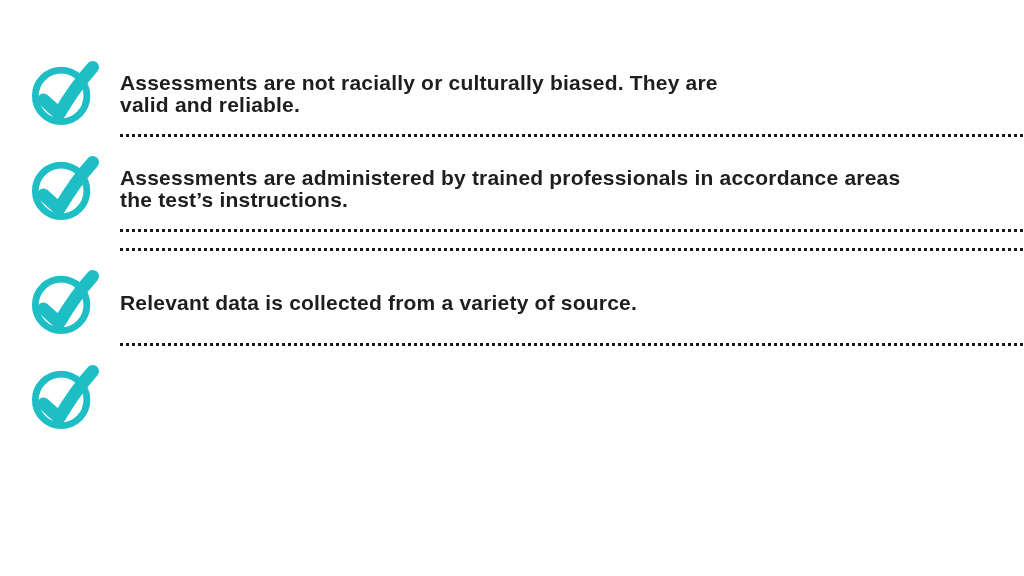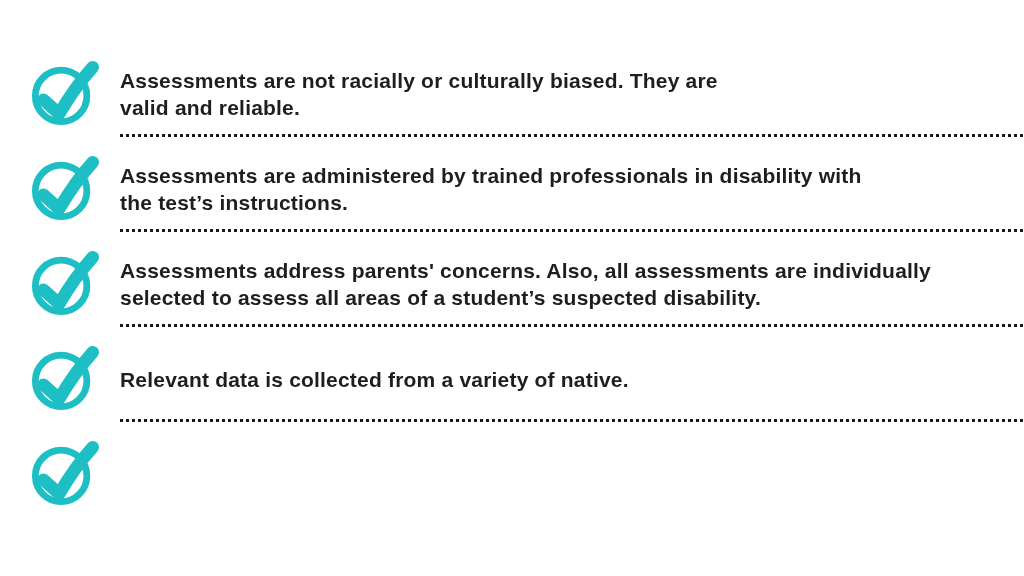--- a/index.html
+++ b/index.html
@@ -20,21 +20,21 @@
     min-height: 72px;
   }
   .check-icon {
     flex: 0 0 70px;
     width: 70px;
     height: 70px;
   }
   .item-text {
     font-size: 21px;
     font-weight: 700;
-    line-height: 27px;
+    line-height: 22px;
     color: #1e1e1e;
     letter-spacing: 0.2px;
     white-space: pre-line;
     max-width: 904px;
   }
   .divider {
     height: 3px;
     margin: 4px 0 16px 120px;
     background-image: repeating-linear-gradient(
       90deg,
@@ -57,43 +57,35 @@
 valid and reliable.</div>
   </div>
 
   <div class="divider"></div>
 
   <div class="row">
     <svg class="check-icon" viewBox="0 0 72 72" aria-hidden="true">
       <circle cx="32" cy="38" r="26.5" fill="none" stroke="#1ebfc4" stroke-width="7"></circle>
       <path d="M14 42 L30 56.5 Q46 29 64.5 8.5" fill="none" stroke="#1ebfc4" stroke-width="13" stroke-linecap="round" stroke-linejoin="round"></path>
     </svg>
-    <div class="item-text">Assessments are administered by trained professionals in disability with
+    <div class="item-text">Assessments are administered by trained professionals in accordance areas
 the test’s instructions.</div>
   </div>
+
+  <div class="divider"></div>
+
 
   <div class="divider"></div>
 
   <div class="row">
     <svg class="check-icon" viewBox="0 0 72 72" aria-hidden="true">
       <circle cx="32" cy="38" r="26.5" fill="none" stroke="#1ebfc4" stroke-width="7"></circle>
       <path d="M14 42 L30 56.5 Q46 29 64.5 8.5" fill="none" stroke="#1ebfc4" stroke-width="13" stroke-linecap="round" stroke-linejoin="round"></path>
     </svg>
-    <div class="item-text">Assessments address parents' concerns. Also, all assessments are individually
-selected to assess all areas of a student’s suspected disability.</div>
-  </div>
-
-  <div class="divider"></div>
-
-  <div class="row">
-    <svg class="check-icon" viewBox="0 0 72 72" aria-hidden="true">
-      <circle cx="32" cy="38" r="26.5" fill="none" stroke="#1ebfc4" stroke-width="7"></circle>
-      <path d="M14 42 L30 56.5 Q46 29 64.5 8.5" fill="none" stroke="#1ebfc4" stroke-width="13" stroke-linecap="round" stroke-linejoin="round"></path>
-    </svg>
-    <div class="item-text">Relevant data is collected from a variety of native.</div>
+    <div class="item-text">Relevant data is collected from a variety of source.</div>
   </div>
 
   <div class="divider"></div>
 
   <div class="row">
     <svg class="check-icon" viewBox="0 0 72 72" aria-hidden="true">
       <circle cx="32" cy="38" r="26.5" fill="none" stroke="#1ebfc4" stroke-width="7"></circle>
       <path d="M14 42 L30 56.5 Q46 29 64.5 8.5" fill="none" stroke="#1ebfc4" stroke-width="13" stroke-linecap="round" stroke-linejoin="round"></path>
     </svg>
   </div>

